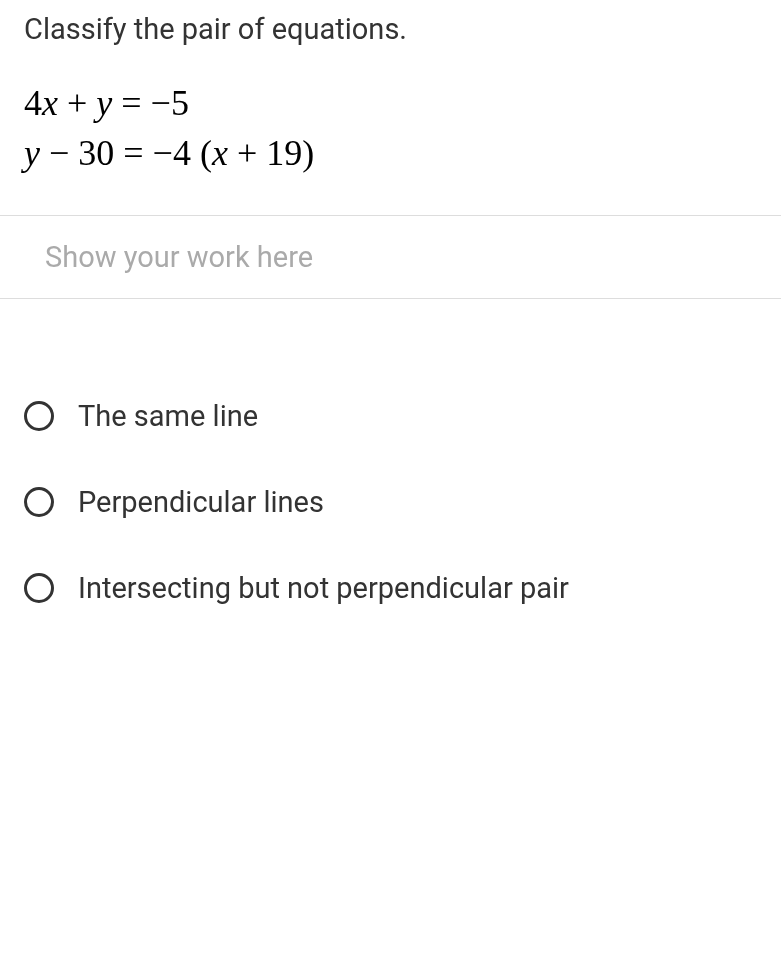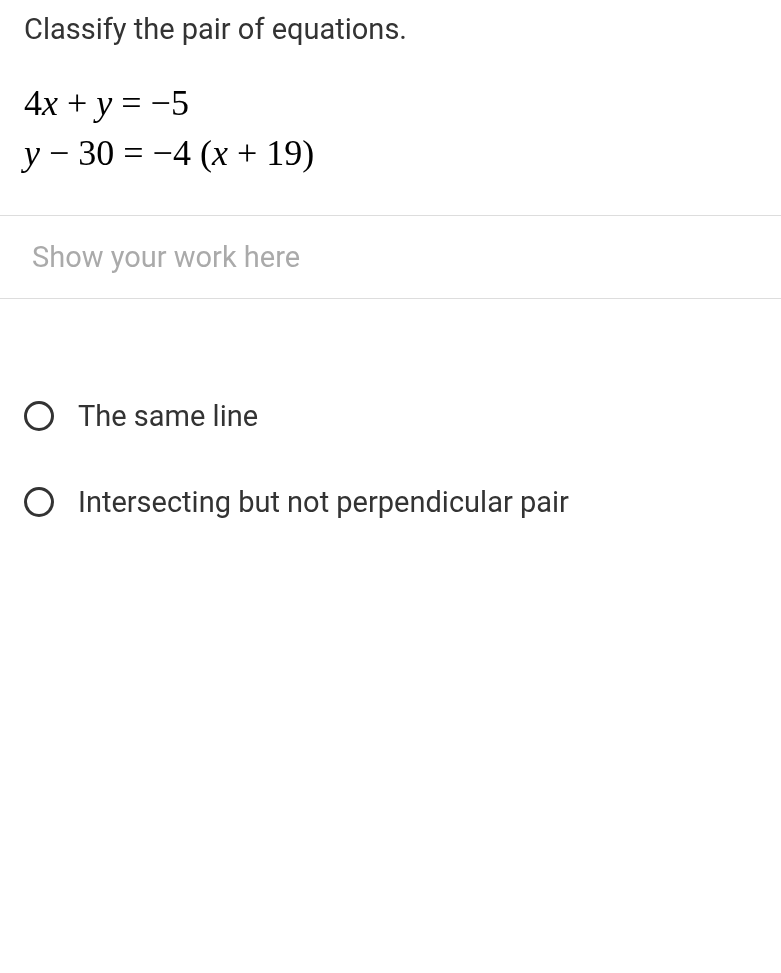--- a/index.html
+++ b/index.html
@@ -31,21 +31,21 @@
     }
     .equation .op {
       font-style: normal;
     }
     .equation .num {
       font-style: normal;
     }
     .work-area {
       border-top: 1px solid #dddddd;
       border-bottom: 1px solid #dddddd;
-      padding: 24px 32px;
+      padding: 24px 45px;
       color: #aaaaaa;
       font-size: 29px;
       font-weight: 400;
       margin-bottom: 100px;
     }
     .options {
       padding: 0 24px;
     }
     .option {
       display: flex;
@@ -91,15 +91,19 @@
 
 <div class="work-area">Show your work here</div>
 
 <div class="options">
   <div class="option">
     <span class="radio"></span>
     <span class="option-label">The same line</span>
   </div>
   <div class="option">
     <span class="radio"></span>
+    <span class="option-label">Perpendicular lines</span>
+  </div>
+  <div class="option">
+    <span class="radio"></span>
     <span class="option-label">Intersecting but not perpendicular pair</span>
   </div>
 </div>
 
 </body></html>

